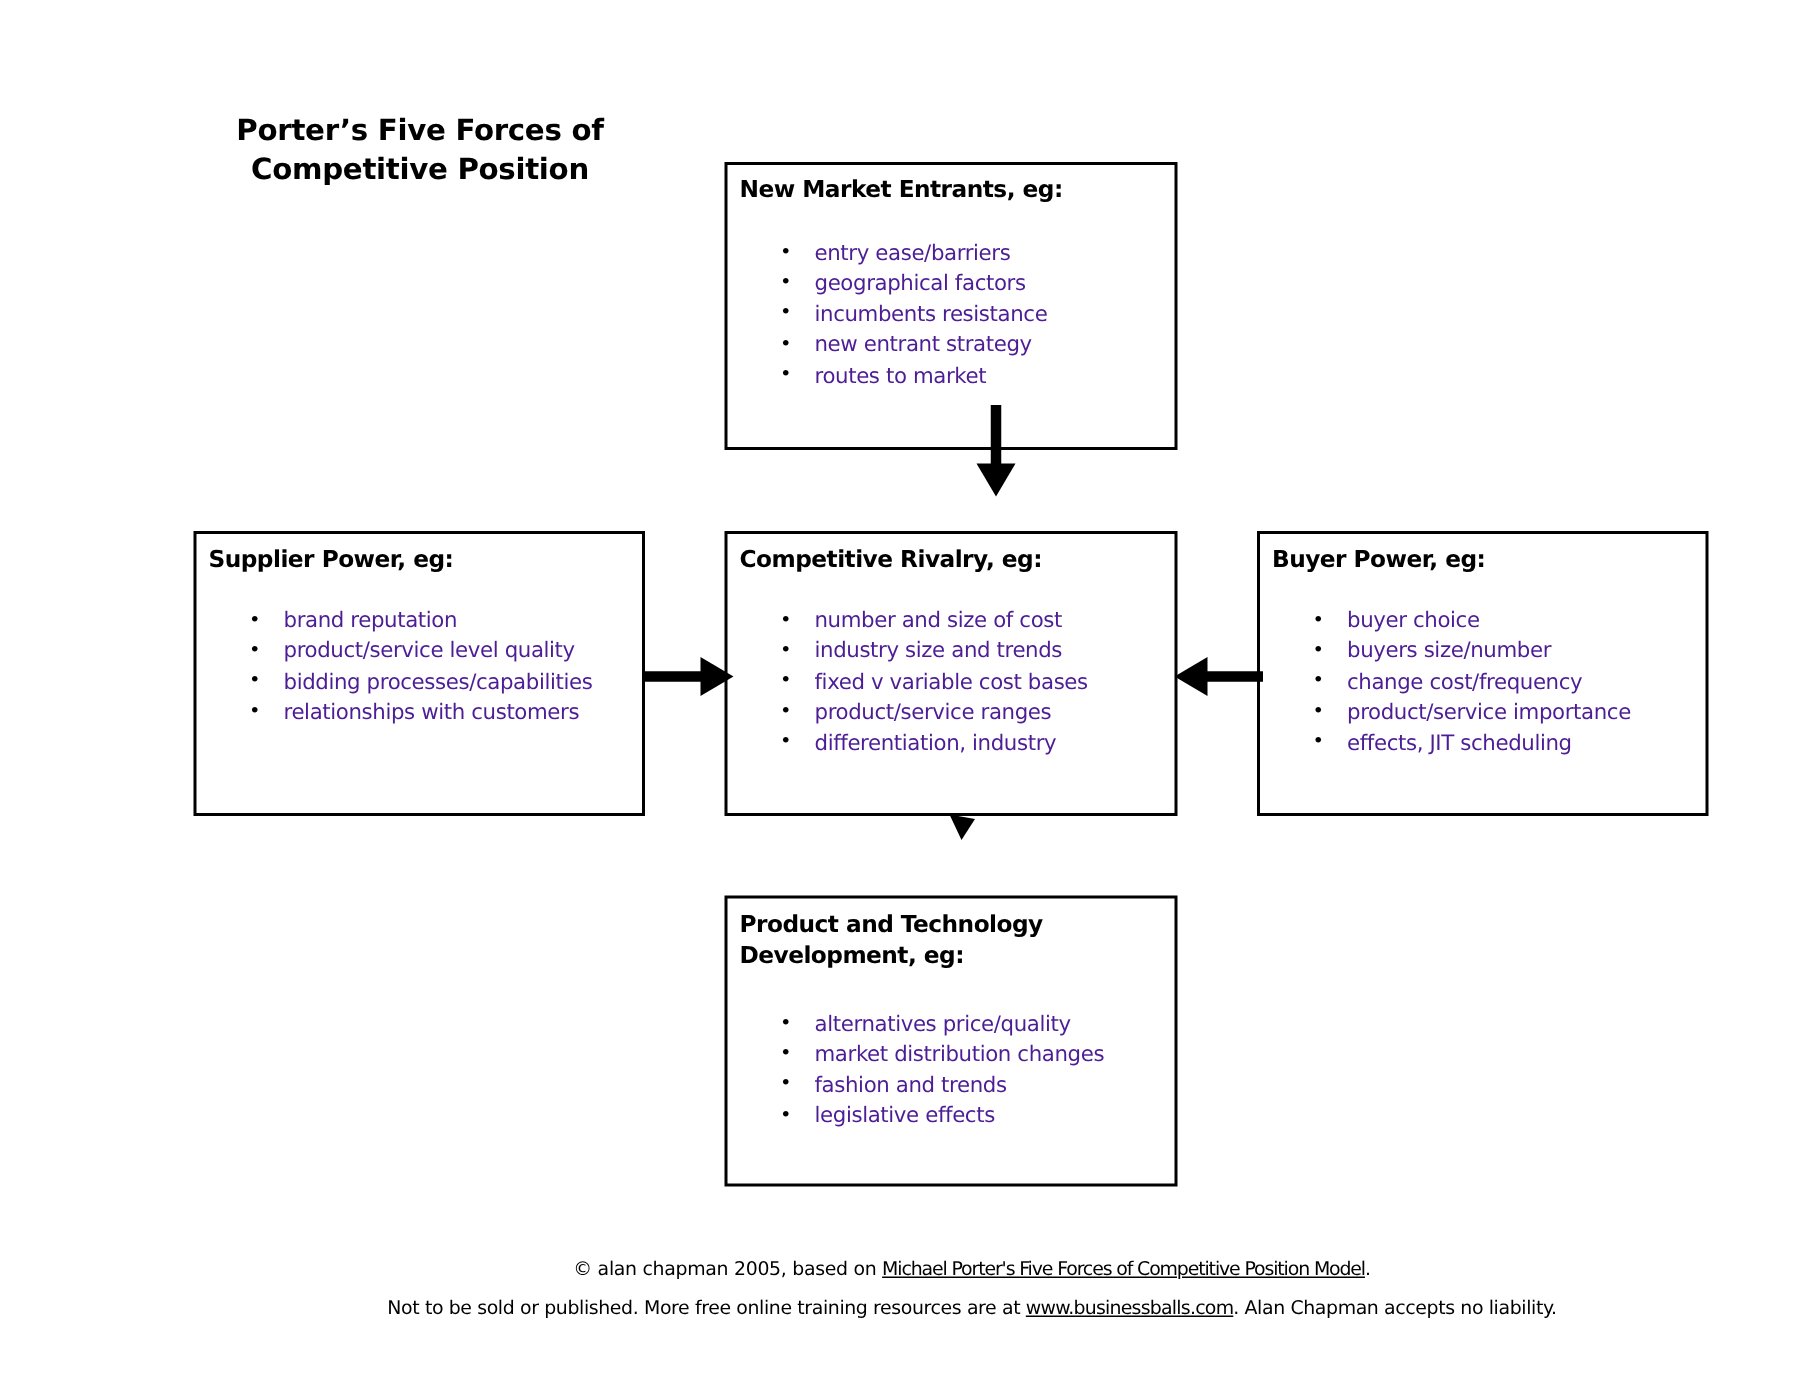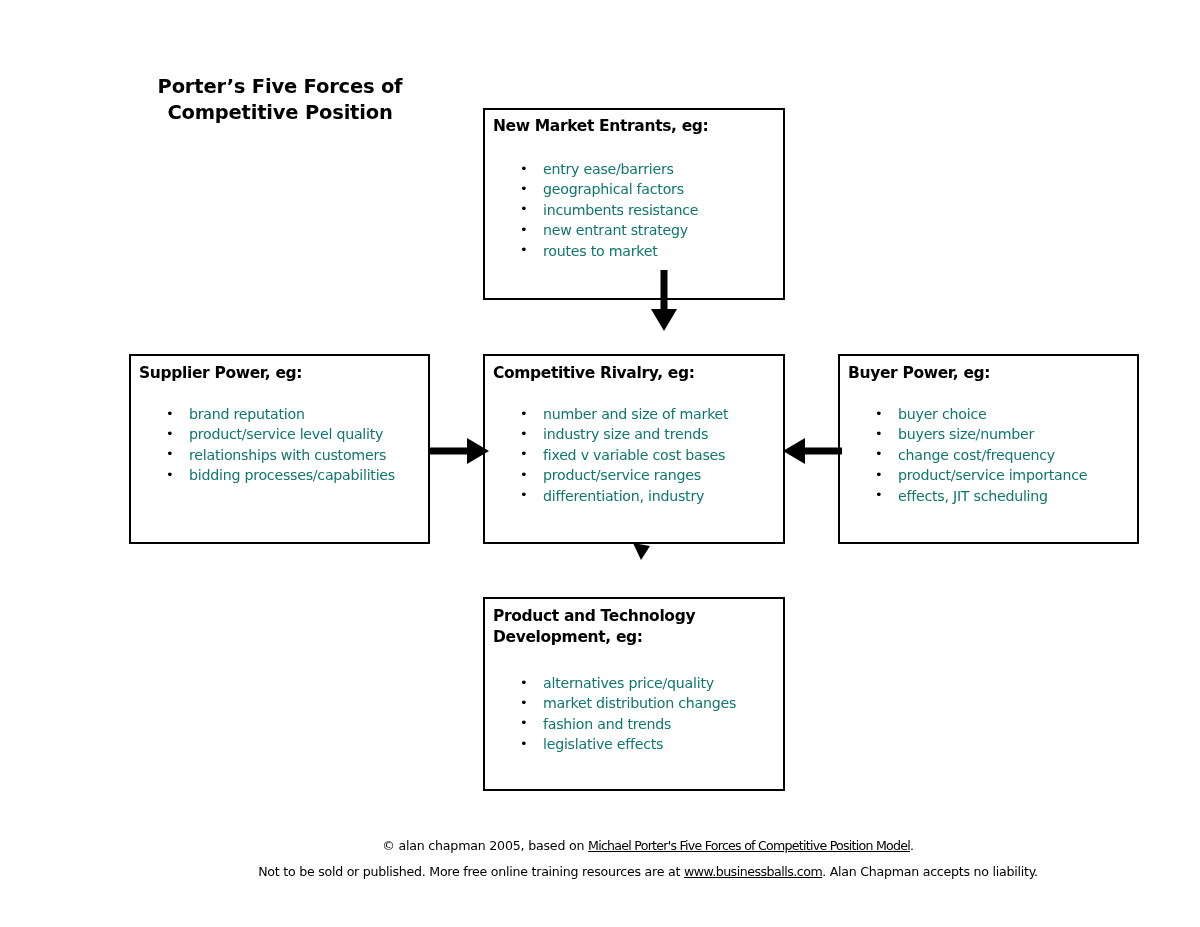--- a/index.html
+++ b/index.html
@@ -62,21 +62,21 @@
     padding: 0;
     list-style: none;
   }
   .bullet-list li {
     position: relative;
     font-family: "DejaVu Sans", sans-serif;
     font-weight: normal;
     font-size: 14.2px;
     line-height: 20.4px;
     letter-spacing: -0.25px;
-    color: #0f766e;
+    color: #4c1d95;
     padding-left: 23px;
     white-space: nowrap;
   }
   .bullet-list li::before {
     content: "\2022";
     position: absolute;
     left: 0px;
     top: -0.5px;
     font-size: 13px;
     line-height: 20.4px;
@@ -158,28 +158,28 @@
     <li>incumbents resistance</li>
     <li>new entrant strategy</li>
     <li>routes to market</li>
   </ul>
 
   <div id="box-supplier" class="force-box"></div>
   <div id="heading-supplier" class="box-heading">Supplier Power, eg:</div>
   <ul id="list-supplier" class="bullet-list">
     <li>brand reputation</li>
     <li>product/service level quality</li>
+    <li>bidding processes/capabilities</li>
     <li>relationships with customers</li>
-    <li>bidding processes/capabilities</li>
   </ul>
 
   <div id="box-rivalry" class="force-box"></div>
   <div id="heading-rivalry" class="box-heading">Competitive Rivalry, eg:</div>
   <ul id="list-rivalry" class="bullet-list">
-    <li>number and size of market</li>
+    <li>number and size of cost</li>
     <li>industry size and trends</li>
     <li>fixed v variable cost bases</li>
     <li>product/service ranges</li>
     <li>differentiation, industry</li>
   </ul>
 
   <div id="box-buyer" class="force-box"></div>
   <div id="heading-buyer" class="box-heading">Buyer Power, eg:</div>
   <ul id="list-buyer" class="bullet-list">
     <li>buyer choice</li>

